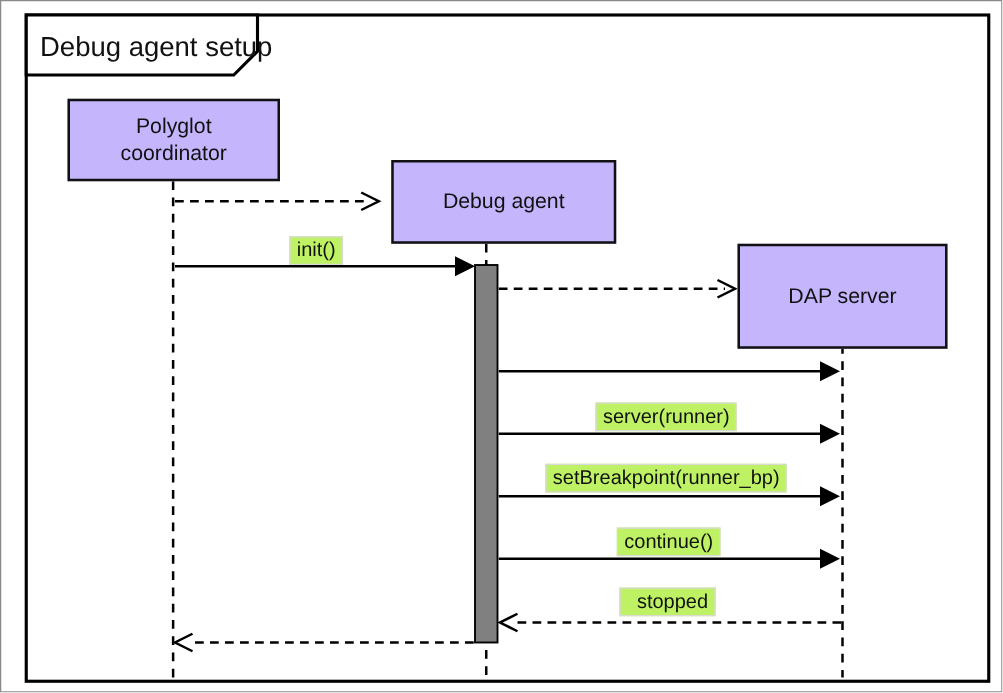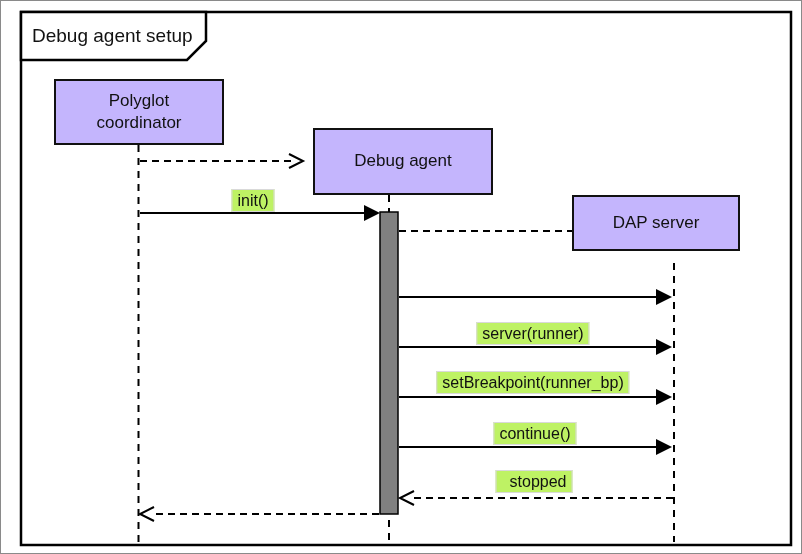--- a/index.html
+++ b/index.html
@@ -33,26 +33,26 @@
     display: flex;
     align-items: center;
     justify-content: center;
     text-align: center;
     font-size: 17px;
     line-height: 1.32;
     white-space: pre-line;
   }
   #participant-coordinator { left: 53px;  top: 78px;  width: 170px; height: 66px; }
   #participant-debug-agent { left: 312px; top: 127px; width: 180px; height: 67px; }
-  #participant-dap-server  { left: 571px; top: 194px; width: 168px; height: 56px; }
+  #participant-dap-server  { left: 589px; top: 194px; width: 168px; height: 84px; }
   .frame-title {
     position: absolute;
     left: 31px;
     top: 24px;
-    font-size: 19px;
+    font-size: 22px;
     white-space: nowrap;
   }
   .msg-label {
     position: absolute;
     transform: translateX(-50%);
     font-size: 16px;
     line-height: 19px;
     padding: 1px 5px;
     background: #bef264;
     border: 1px solid #d9d9d9;

